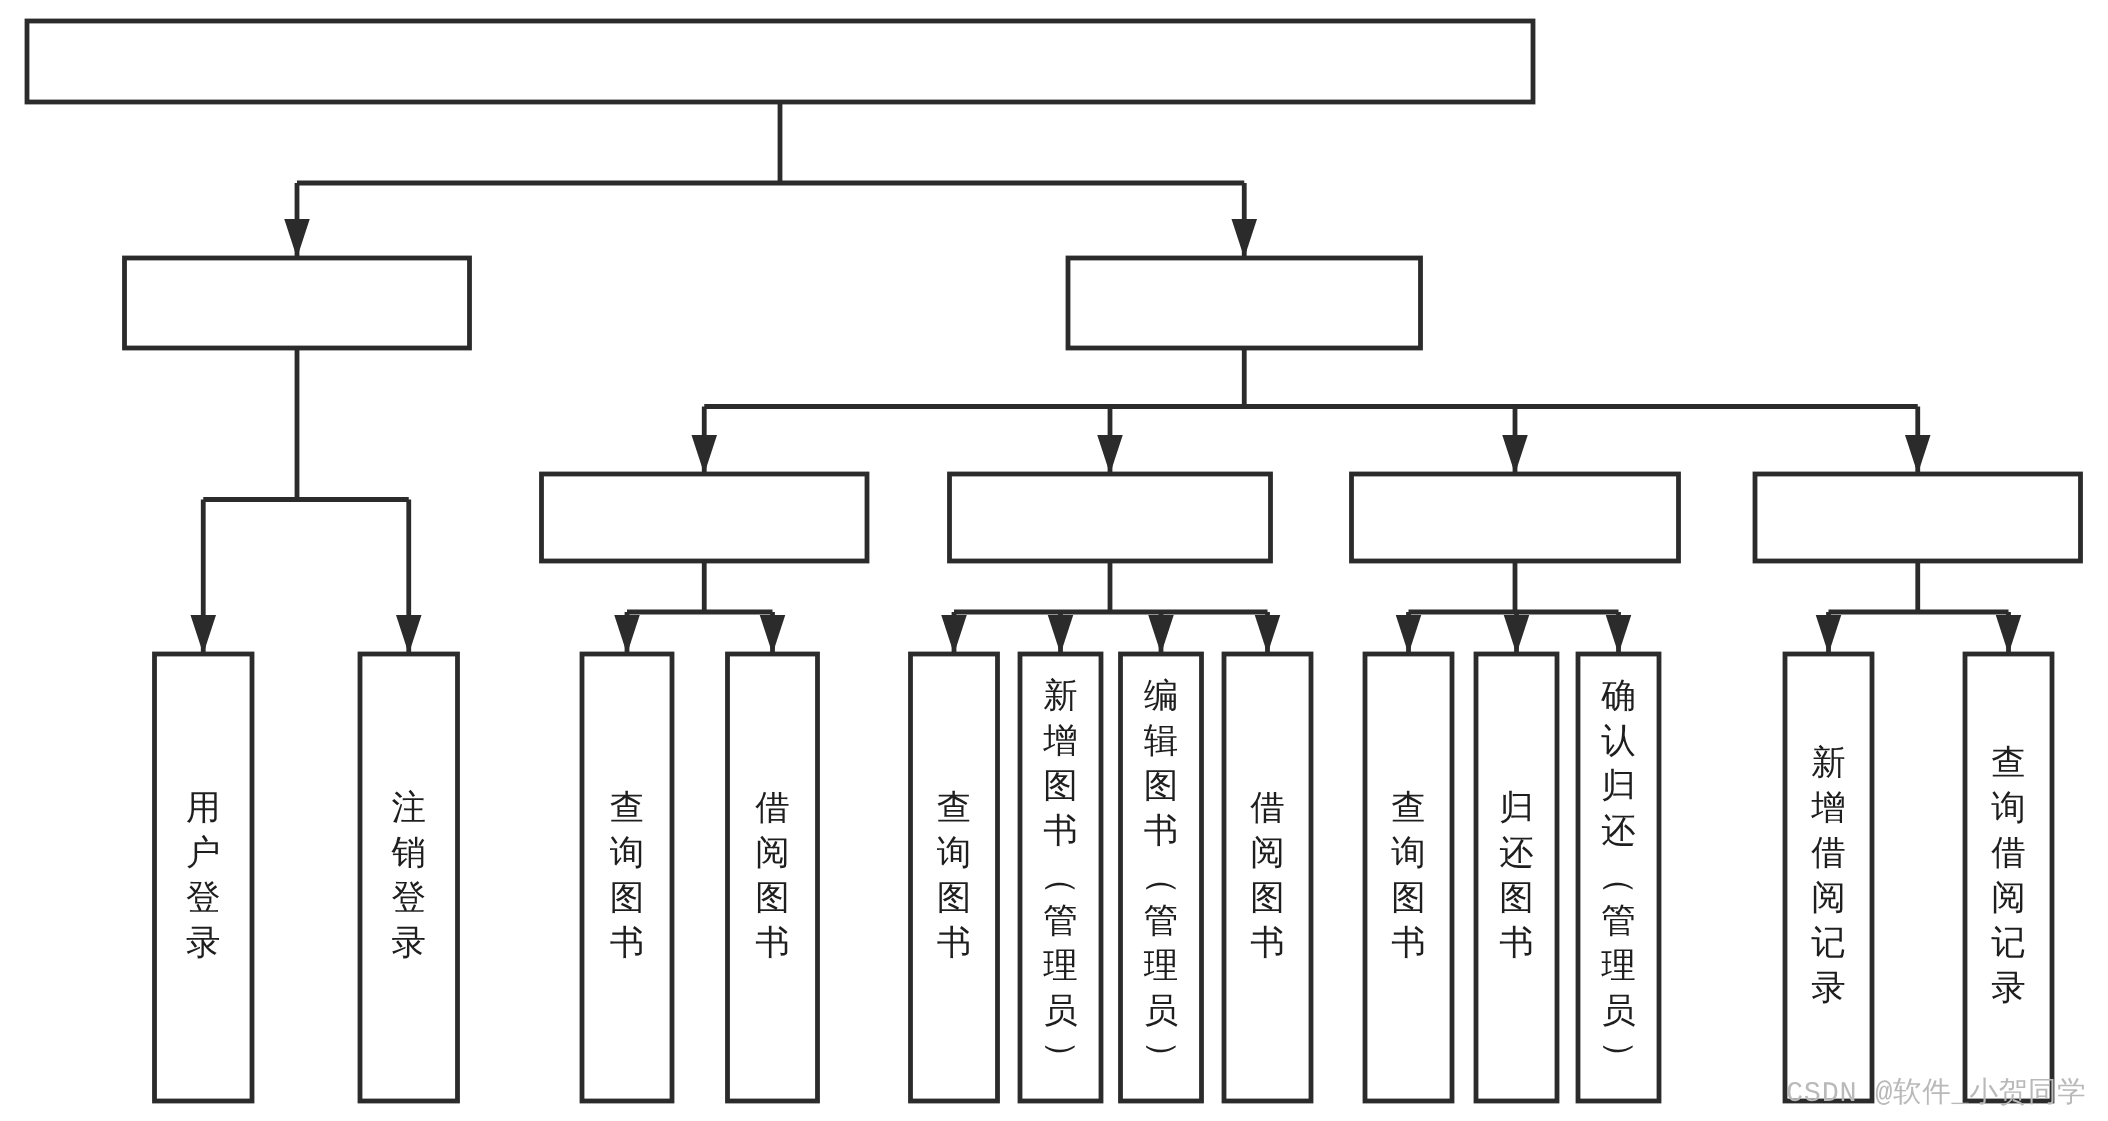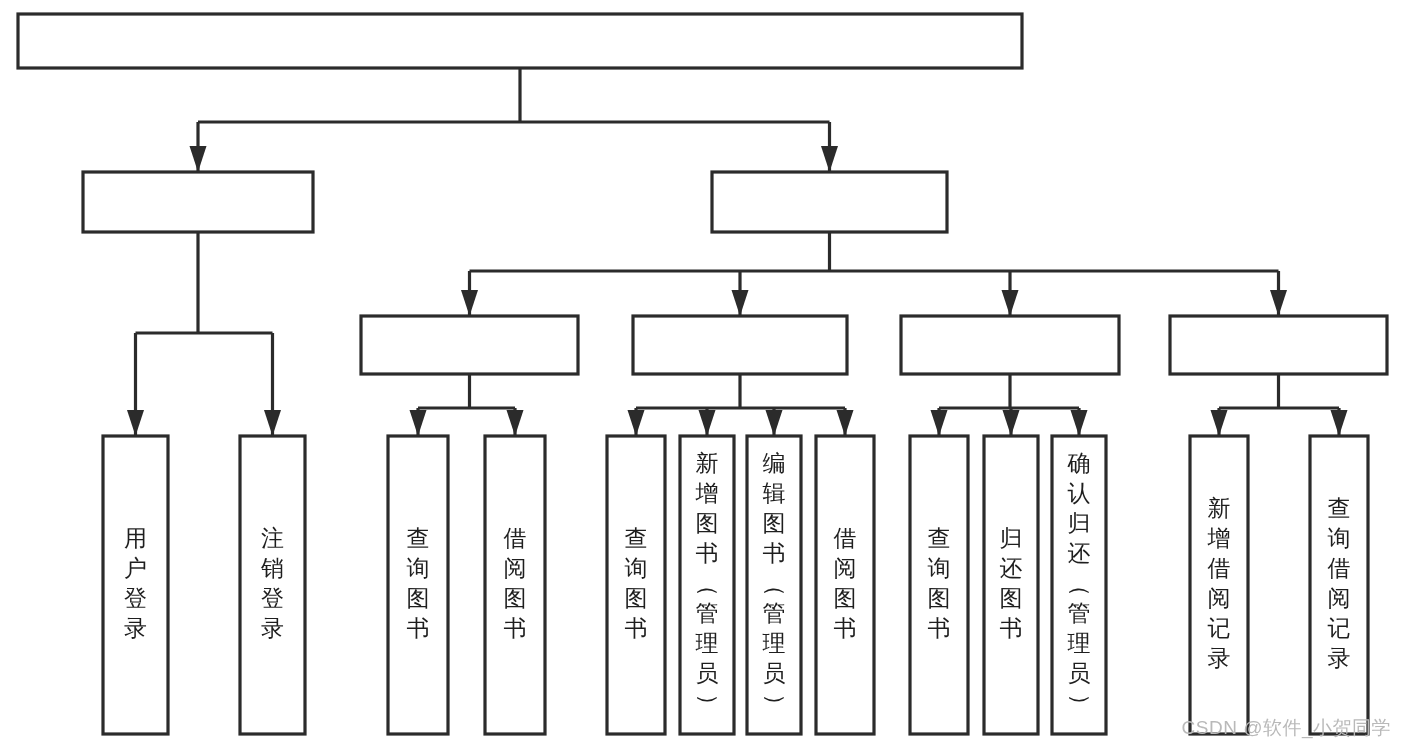--- a/index.html
+++ b/index.html
@@ -56,21 +56,21 @@
     font-family: "Liberation Sans", "DejaVu Sans", sans-serif;
     font-size: 23px;
     fill: #1e1e1e;
     text-anchor: middle;
     dominant-baseline: middle;
   }
   .watermark-text {
     position: absolute;
     right: 14px;
     bottom: 6px;
-    font-family: Liberation Sans, sans-serif;
+    font-family: Liberation Mono, monospace;
     font-size: 19px;
     color: #b9b9b9;
     letter-spacing: 0.5px;
     white-space: nowrap;
     user-select: none;
   }
 </style>
 </head>
 <body>
 

